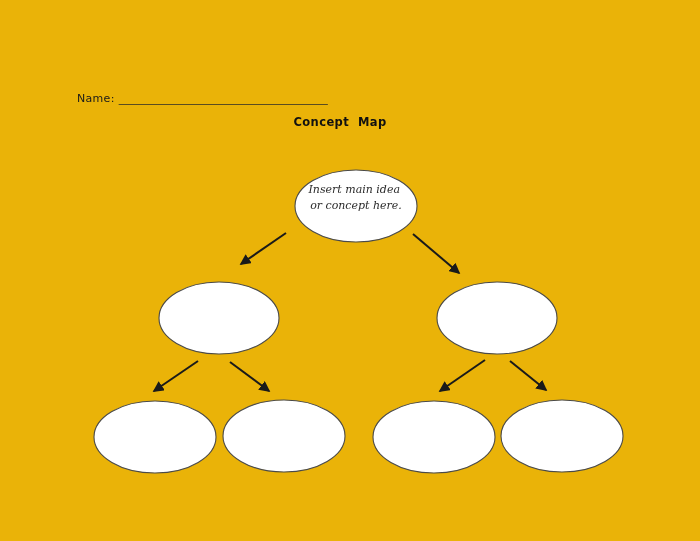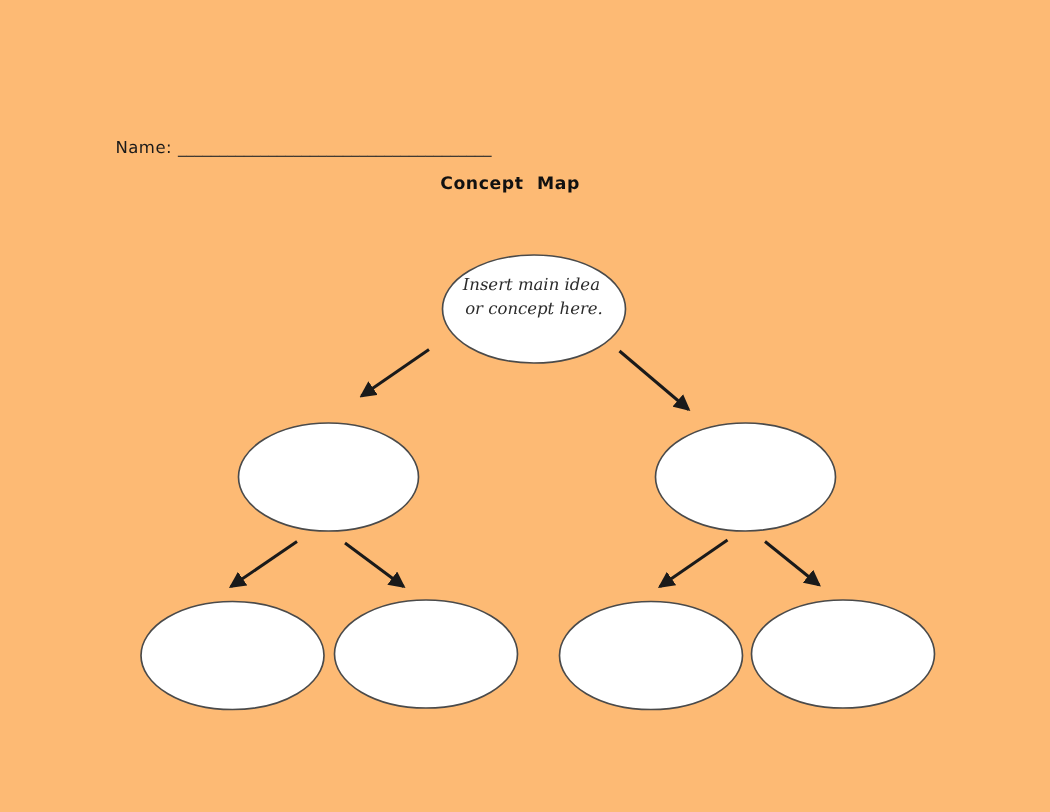--- a/index.html
+++ b/index.html
@@ -4,21 +4,21 @@
 <style>
   html, body {
     margin: 0;
     padding: 0;
     background: #ffffff;
   }
   .page {
     position: relative;
     width: 700px;
     height: 541px;
-    background: #fdba74;
+    background: #eab308;
     overflow: hidden;
     font-family: "DejaVu Sans", "Liberation Sans", sans-serif;
   }
   .header-field {
     position: absolute;
     top: 79px;
     font-size: 11px;
     color: #1a1a1a;
     white-space: pre;
   }

